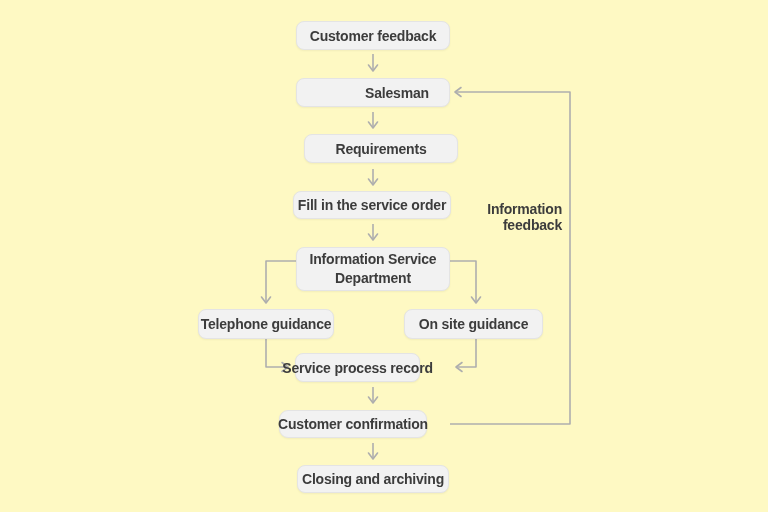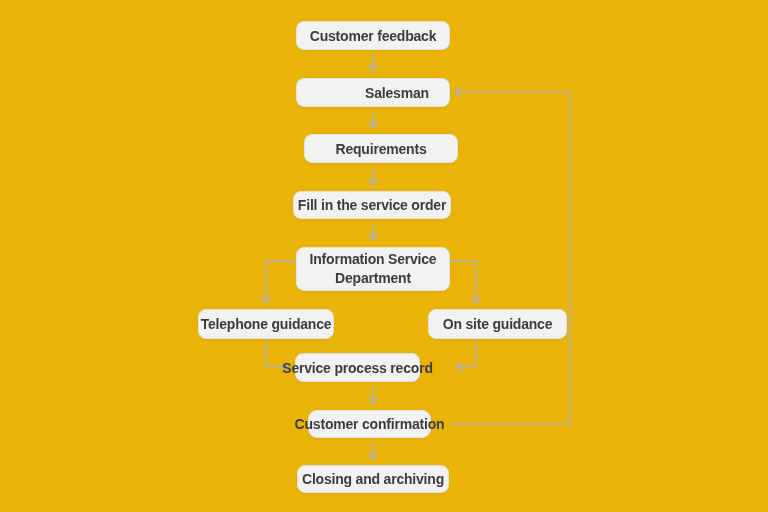--- a/index.html
+++ b/index.html
@@ -4,21 +4,21 @@
 <style>
   html, body { margin: 0; padding: 0; }
   body {
     width: 768px; height: 512px;
     background: #ffffff;
     font-family: "Liberation Sans", sans-serif;
   }
   .stage {
     position: relative;
     width: 768px; height: 512px;
-    background: #eab308;
+    background: #fef9c3;
     overflow: hidden;
   }
   .connectors {
     position: absolute; left: 0; top: 0;
   }
   .node {
     position: absolute;
     box-sizing: border-box;
     background: #f2f2f2;
     border: 1px solid #e4e4e4;
@@ -83,22 +83,26 @@
   <div class="node" style="left:296px; top:78px;  width:154px; height:29px;padding-left:48px;">Salesman</div>
 
   <div class="node" style="left:304px; top:134px; width:154px; height:29px;">Requirements</div>
 
   <div class="node" style="left:293px; top:191px; width:158px; height:28px;">Fill in the service order</div>
 
   <div class="node wrap" style="left:296px; top:247px; width:154px; height:44px;">Information Service Department</div>
 
   <div class="node" style="left:198px; top:309px; width:136px; height:30px;">Telephone guidance</div>
 
-  <div class="node" style="left:404px; top:309px; width:139px; height:30px;margin-left:24px;">On site guidance</div>
+  <div class="node" style="left:404px; top:309px; width:139px; height:30px;">On site guidance</div>
 
   <div class="node" style="left:295px; top:353px; width:125px; height:29px;">Service process record</div>
 
-  <div class="node" style="left:308px; top:410px; width:123px; height:28px;border-radius:9px;">Customer confirmation</div>
+  <div class="node" style="left:279px; top:410px; width:148px; height:28px;border-radius:9px;">Customer confirmation</div>
 
   <div class="node" style="left:297px; top:465px; width:152px; height:28px;">Closing and archiving</div>
 
+  <div class="edge-label">
+    <span>Information</span>
+    <span>feedback</span>
+  </div>
 
 </div>
 
 </body></html>

